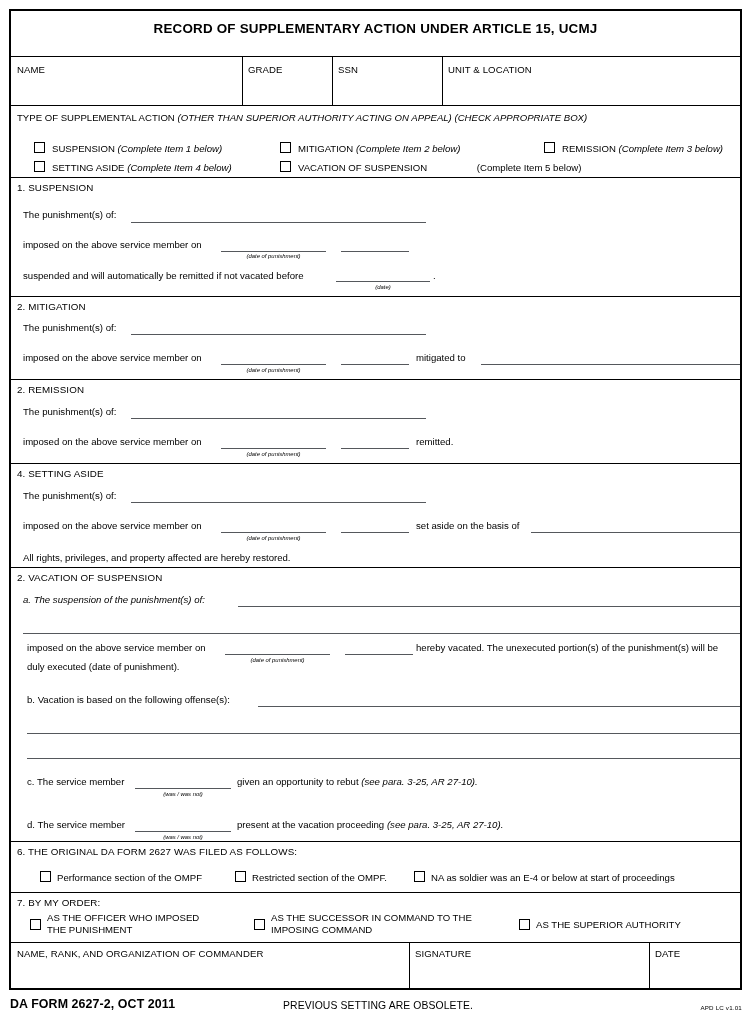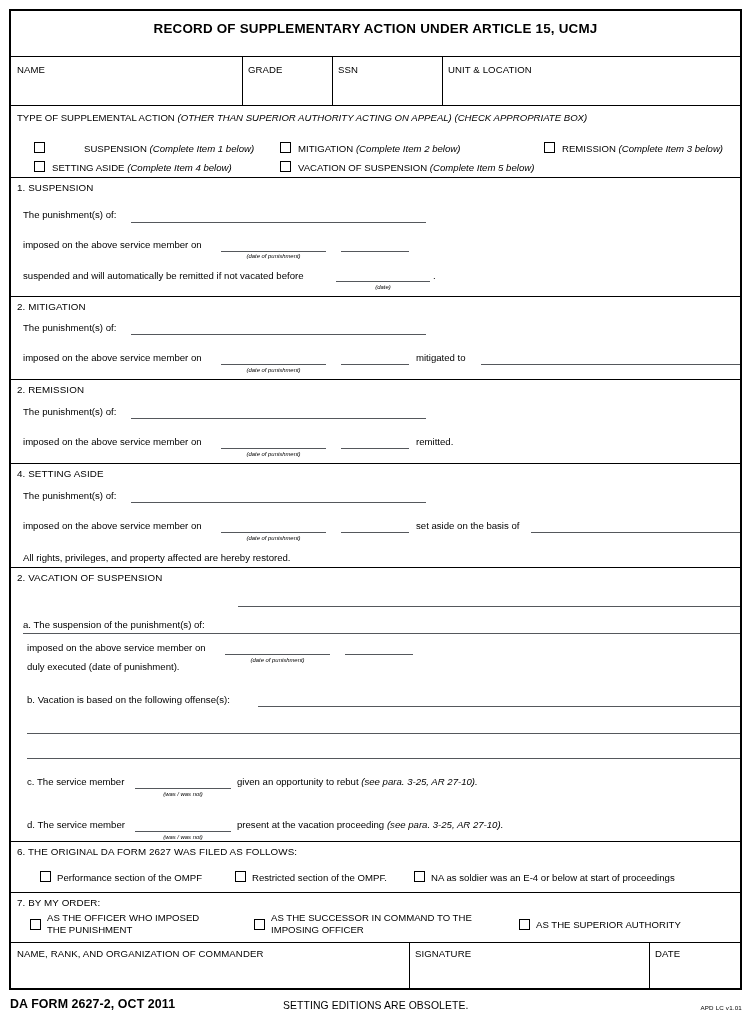--- a/index.html
+++ b/index.html
@@ -159,21 +159,21 @@
     <div class="t" style="left:439px; top:70px;"></div>
 
     <div class="hr-heavy" style="top:94px;"></div>
 
     <div class="t" style="left:6px; top:101px;">
       <span>TYPE OF SUPPLEMENTAL ACTION</span>
       <span class="ital" style="font-style:italic;">(OTHER THAN SUPERIOR AUTHORITY ACTING ON APPEAL) (CHECK APPROPRIATE BOX)</span>
     </div>
 
     <div class="cbox" style="left:23px; top:131px;"></div>
-    <div class="t" style="left:41px; top:132px;margin-left:32px;">
+    <div class="t" style="left:41px; top:132px;">
       <span>SUSPENSION</span>
       <span style="font-style:italic;">(Complete Item 1 below)</span>
     </div>
 
     <div class="cbox" style="left:269px; top:131px;"></div>
     <div class="t" style="left:287px; top:132px;">
       <span>MITIGATION</span>
       <span style="font-style:italic;">(Complete Item 2 below)</span>
     </div>
 
@@ -185,21 +185,21 @@
 
     <div class="cbox" style="left:23px; top:150px;"></div>
     <div class="t" style="left:41px; top:151px;">
       <span>SETTING ASIDE</span>
       <span style="font-style:italic;">(Complete Item 4 below)</span>
     </div>
 
     <div class="cbox" style="left:269px; top:150px;"></div>
     <div class="t" style="left:287px; top:151px;">
       <span>VACATION OF SUSPENSION</span>
-      <span style="font-style:italic;">(Complete Item 5 below)</span>
+      <span style="margin-left:47px;">(Complete Item 5 below)</span>
     </div>
 
     <div class="hr-heavy" style="top:166px;"></div>
 
     <div class="sechead" style="left:6px; top:171px;">1.  SUSPENSION</div>
 
     <div class="t" style="left:12px; top:198px;">The punishment(s) of:</div>
     <div class="fill" style="left:120px; top:211px; width:295px;"></div>
     <div class="t" style="left:124px; top:198px;"></div>
 
@@ -267,32 +267,33 @@
     <div class="t" style="left:405px; top:509px;">set aside on the basis of</div>
     <div class="fill" style="left:520px; top:521px; width:209px;"></div>
     <div class="t" style="left:524px; top:509px;"></div>
 
     <div class="t" style="left:12px; top:541px;">All rights, privileges, and property affected are hereby restored.</div>
 
     <div class="hr-heavy" style="top:556px;"></div>
 
     <div class="sechead" style="left:6px; top:561px;">2.  VACATION OF SUSPENSION</div>
 
-    <div class="t" style="left:12px; top:608px;">a.  The suspension of the punishment(s) of:</div>
+    <div class="t" style="left:12px; top:583px;font-style:italic;">a.  The suspension of the punishment(s) of:</div>
     <div class="fill" style="left:227px; top:595px; width:502px;"></div>
     <div class="t" style="left:231px; top:583px;"></div>
     <div class="fill" style="left:12px; top:622px; width:717px;"></div>
     <div class="t" style="left:16px; top:610px;"></div>
 
     <div class="t" style="left:16px; top:631px;">imposed on the above service member on</div>
     <div class="fill" style="left:214px; top:643px; width:105px;"></div>
     <div class="t" style="left:218px; top:631px;"></div>
     <div class="tiny" style="left:214px; top:646px; width:105px;">(date of punishment)</div>
     <div class="fill" style="left:334px; top:643px; width:68px;"></div>
     <div class="t" style="left:338px; top:631px;"></div>
+    <div class="t" style="left:405px; top:631px;">hereby vacated. The unexecuted portion(s) of the punishment(s) will be</div>
     <div class="t" style="left:16px; top:650px;">duly executed (date of punishment).</div>
 
     <div class="t" style="left:16px; top:683px;">b.  Vacation is based on the following offense(s):</div>
     <div class="fill" style="left:247px; top:695px; width:482px;"></div>
     <div class="t" style="left:251px; top:683px;"></div>
     <div class="fill" style="left:16px; top:722px; width:713px;"></div>
     <div class="t" style="left:20px; top:710px;"></div>
     <div class="fill" style="left:16px; top:747px; width:713px;"></div>
     <div class="t" style="left:20px; top:735px;"></div>
 
@@ -330,37 +331,37 @@
     <div class="hr-heavy" style="top:881px;"></div>
 
     <div class="sechead" style="left:6px; top:886px;">7.  BY MY ORDER:</div>
 
     <div class="cbox" style="left:19px; top:908px;"></div>
     <div class="t" style="left:36px; top:901px;">AS THE OFFICER WHO IMPOSED</div>
     <div class="t" style="left:36px; top:913px;">THE PUNISHMENT</div>
 
     <div class="cbox" style="left:243px; top:908px;"></div>
     <div class="t" style="left:260px; top:901px;">AS THE SUCCESSOR IN COMMAND TO THE</div>
-    <div class="t" style="left:260px; top:913px;">IMPOSING OFFICER</div>
+    <div class="t" style="left:260px; top:913px;">IMPOSING COMMAND</div>
 
     <div class="cbox" style="left:508px; top:908px;"></div>
     <div class="t" style="left:525px; top:908px;">AS THE SUPERIOR AUTHORITY</div>
 
     <div class="hr-heavy" style="top:931px;"></div>
 
     <div class="colhead" style="left:6px;   top:937px;">NAME, RANK, AND ORGANIZATION OF COMMANDER</div>
     <div class="colhead" style="left:404px; top:937px;">SIGNATURE</div>
     <div class="colhead" style="left:644px; top:937px;">DATE</div>
 
     <div class="vr" style="left:398px; top:932px; height:46px;"></div>
     <div class="vr" style="left:638px; top:932px; height:46px;"></div>
 
     <div class="t" style="left:8px;   top:955px;"></div>
     <div class="t" style="left:406px; top:955px;"></div>
     <div class="t" style="left:646px; top:955px;"></div>
 
   </div>
 
   <div class="footer-left">DA FORM 2627-2, OCT 2011</div>
-  <div class="footer-center">SETTING EDITIONS ARE OBSOLETE.</div>
+  <div class="footer-center">PREVIOUS SETTING ARE OBSOLETE.</div>
   <div class="footer-right">APD LC v1.01</div>
 
 </div>
 
 </body></html>

